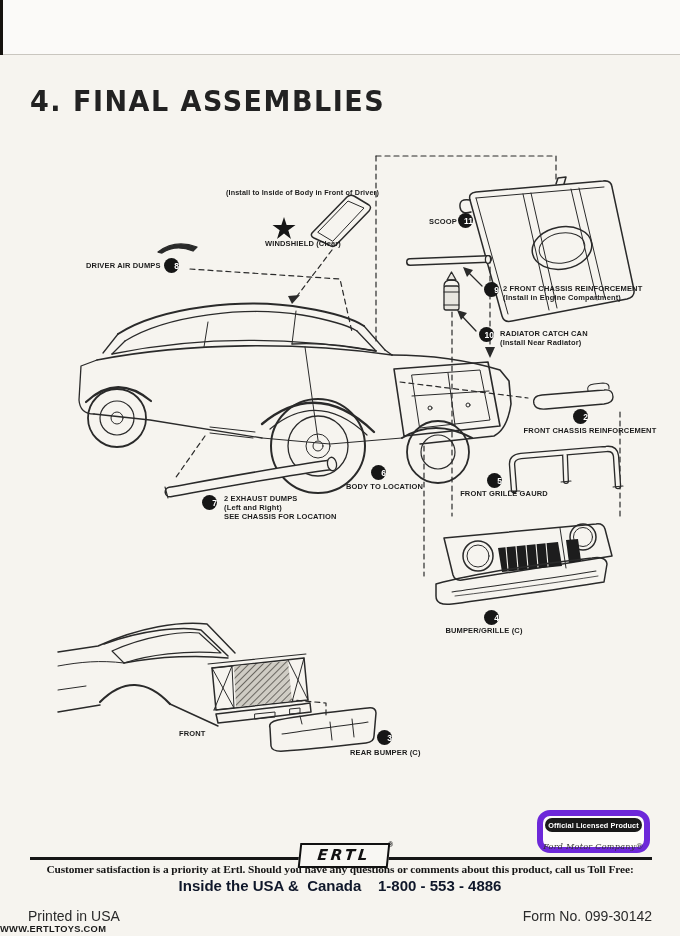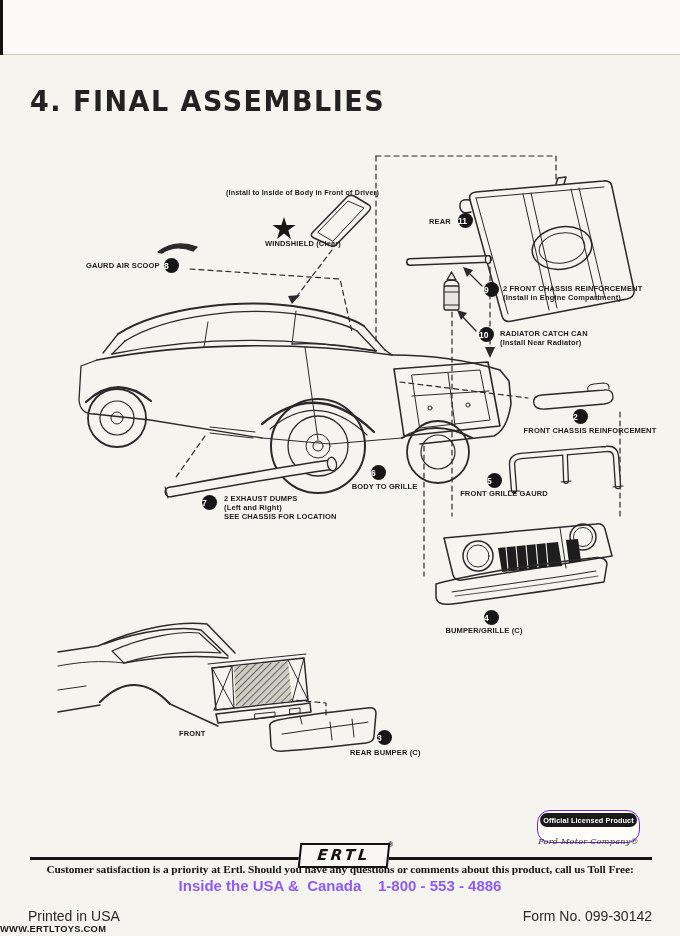--- a/index.html
+++ b/index.html
@@ -5,32 +5,32 @@
   html,body{margin:0;padding:0;}
   body{width:680px;height:936px;position:relative;background:#e8e6e1;font-family:"Liberation Sans",sans-serif;overflow:hidden;}
   .page{position:absolute;left:0;top:0;width:680px;height:936px;background:#f6f4ef;}
   .scan-top{position:absolute;left:0;top:0;width:680px;height:54px;background:#fbfaf8;}
   .scan-top-line{position:absolute;left:0;top:54px;width:680px;height:1px;background:#c9c6bf;}
   .scan-left-sliver{position:absolute;left:0;top:0;width:3px;height:55px;background:#15130f;}
   .title{position:absolute;left:30px;top:84px;font-family:"DejaVu Sans",sans-serif;font-weight:900;font-size:27px;color:#222;letter-spacing:1.5px;transform:scaleY(1.08);transform-origin:left top;}
   svg.diagram{position:absolute;left:0;top:0;}
   .lbl{position:absolute;font-size:7.5px;font-weight:bold;color:#1c1c1c;letter-spacing:.15px;white-space:nowrap;}
   .lbl.c{text-align:center;}
-  .marker{position:absolute;width:15px;height:15px;border-radius:50%;background:#161616;color:#fff;font-size:8.5px;font-weight:bold;display:flex;align-items:center;justify-content:flex-start;}
+  .marker{position:absolute;width:15px;height:15px;border-radius:50%;background:#161616;color:#fff;font-size:8.5px;font-weight:bold;display:flex;align-items:center;justify-content:flex-end;}
   .marker.star{width:24px;height:24px;border-radius:0;background:#161616;clip-path:polygon(50% 0%,61% 33%,98% 33%,68% 55%,79% 92%,50% 69%,21% 92%,32% 55%,2% 33%,39% 33%);font-size:8px;}
   
-  .badge{position:absolute;left:537px;top:810px;width:101px;height:31px;border:1px solid #6d28d9;border-radius:13px;background:#fdfcf9;}
+  .badge{position:absolute;left:537px;top:810px;width:101px;height:31px;border:6px solid #6d28d9;border-radius:13px;background:#fdfcf9;}
   .badge-top{margin:2px 2px 0 2px;background:#1a1a1a;color:#fff;border-radius:10px;font-size:7.3px;font-weight:bold;text-align:center;padding:2.5px 0 2px 0;letter-spacing:.1px;}
   .badge-script{font-family:"DejaVu Serif",serif;font-style:italic;font-size:8px;color:#333;text-align:center;margin-top:10px;letter-spacing:.3px;}
   .footer-rule{position:absolute;left:30px;top:857px;width:622px;height:3px;background:#161616;}
   .ertl-logo{position:absolute;left:299px;top:843px;width:86px;height:21px;background:#f8f7f3;border:2.5px solid #111;display:flex;align-items:center;justify-content:center;transform:skewX(-6deg);}
   .ertl-logo .brand{font-family:"DejaVu Sans",sans-serif;font-weight:900;font-style:italic;font-size:15px;letter-spacing:3px;color:#111;line-height:1;}
   .ertl-reg{position:absolute;left:388px;top:841px;font-size:7px;font-weight:bold;color:#111;}
   .satisfaction{position:absolute;left:8px;top:863px;width:664px;text-align:center;font-family:"Liberation Serif",serif;font-weight:bold;font-size:11.4px;color:#161616;letter-spacing:-.1px;white-space:nowrap;}
-  .phone{position:absolute;left:0;top:877px;width:680px;text-align:center;font-size:15px;font-weight:bold;color:#8b5cf6;white-space:pre;}
+  .phone{position:absolute;left:0;top:877px;width:680px;text-align:center;font-size:15px;font-weight:bold;color:#0f172a;white-space:pre;}
   .website{position:absolute;left:0;top:924px;width:680px;text-align:left;font-size:9.3px;font-weight:bold;color:#1a1a1a;letter-spacing:.3px;}
   .bottom-row{position:absolute;left:28px;top:908px;width:624px;display:flex;justify-content:space-between;font-size:14px;color:#2a2a2a;white-space:pre;}
 </style>
 </head>
 <body>
 
 <div class="page">
   <div class="scan-top"></div>
   <div class="scan-top-line"></div>
   <div class="scan-left-sliver"></div>
@@ -236,28 +236,28 @@
     </div>
   <div class="marker" style="left:479px;top:327px">
       <span>10</span>
     </div>
   <div class="marker" style="left:458px;top:213px">
       <span>11</span>
     </div>
 
   <div class="lbl c" style="left:210px;top:188px;width:185px;font-size:7.2px">(Install to Inside of Body in Front of Driver)</div>
   <div class="lbl c" style="left:255px;top:239px;width:96px">WINDSHIELD (Clear)</div>
-  <div class="lbl" style="left:429px;top:217px">REAR</div>
+  <div class="lbl" style="left:429px;top:217px">SCOOP</div>
   <div class="lbl" style="left:503px;top:284px">2 FRONT CHASSIS REINFORCEMENT</div>
   <div class="lbl" style="left:503px;top:293px">(Install in Engine Compartment)</div>
   <div class="lbl" style="left:500px;top:329px">RADIATOR CATCH CAN</div>
   <div class="lbl" style="left:500px;top:338px">(Install Near Radiator)</div>
-  <div class="lbl" style="left:86px;top:261px">GAURD AIR SCOOP</div>
+  <div class="lbl" style="left:86px;top:261px">DRIVER AIR DUMPS</div>
   <div class="lbl c" style="left:515px;top:426px;width:150px">FRONT CHASSIS REINFORCEMENT</div>
-  <div class="lbl c" style="left:337px;top:482px;width:95px">BODY TO GRILLE</div>
+  <div class="lbl c" style="left:337px;top:482px;width:95px">BODY TO LOCATION</div>
   <div class="lbl c" style="left:448px;top:489px;width:112px">FRONT GRILLE GAURD</div>
   <div class="lbl" style="left:224px;top:494px">2 EXHAUST DUMPS</div>
   <div class="lbl" style="left:224px;top:503px">(Left and Right)</div>
   <div class="lbl" style="left:224px;top:512px">SEE CHASSIS FOR LOCATION</div>
   <div class="lbl c" style="left:428px;top:626px;width:112px">BUMPER/GRILLE (C)</div>
   <div class="lbl" style="left:179px;top:729px">FRONT</div>
   <div class="lbl" style="left:350px;top:748px">REAR BUMPER (C)</div>
 
   <div class="badge">
     <div class="badge-top">Official Licensed Product</div>

